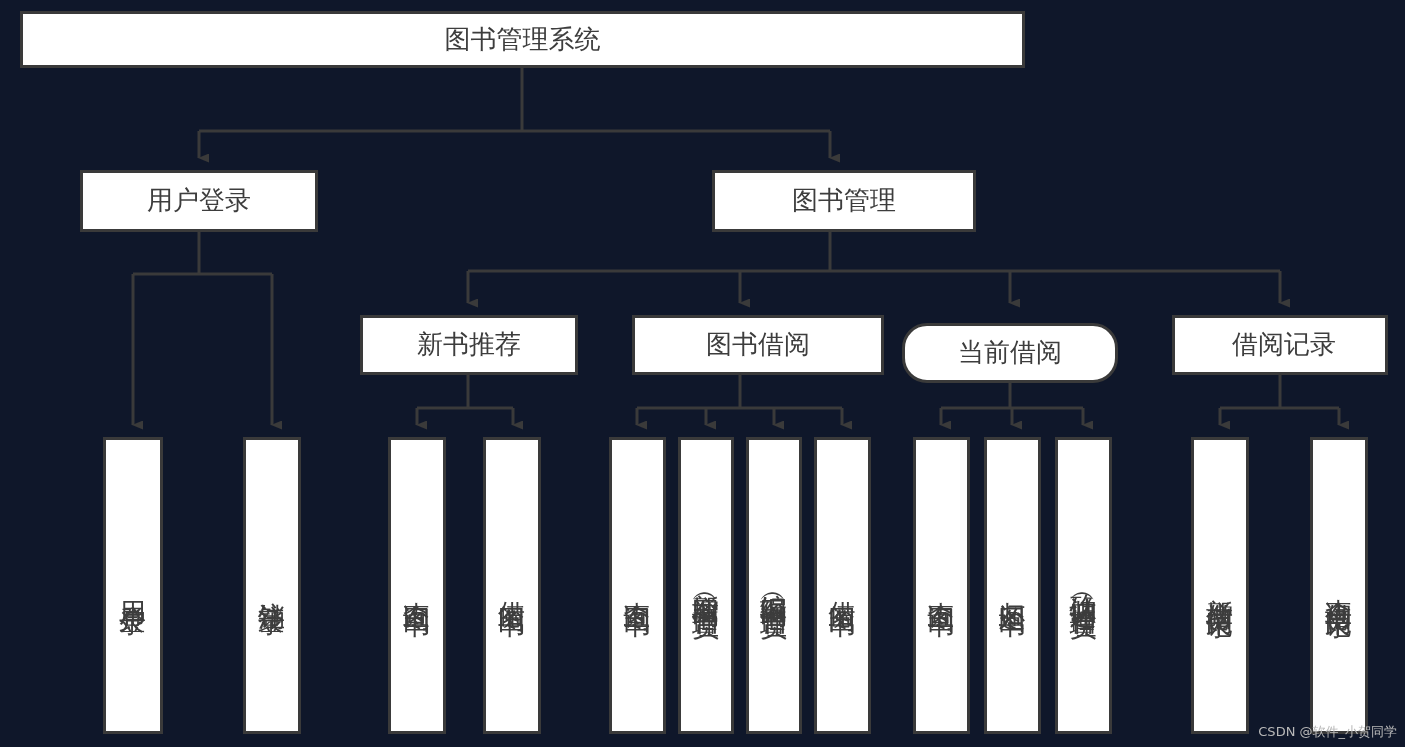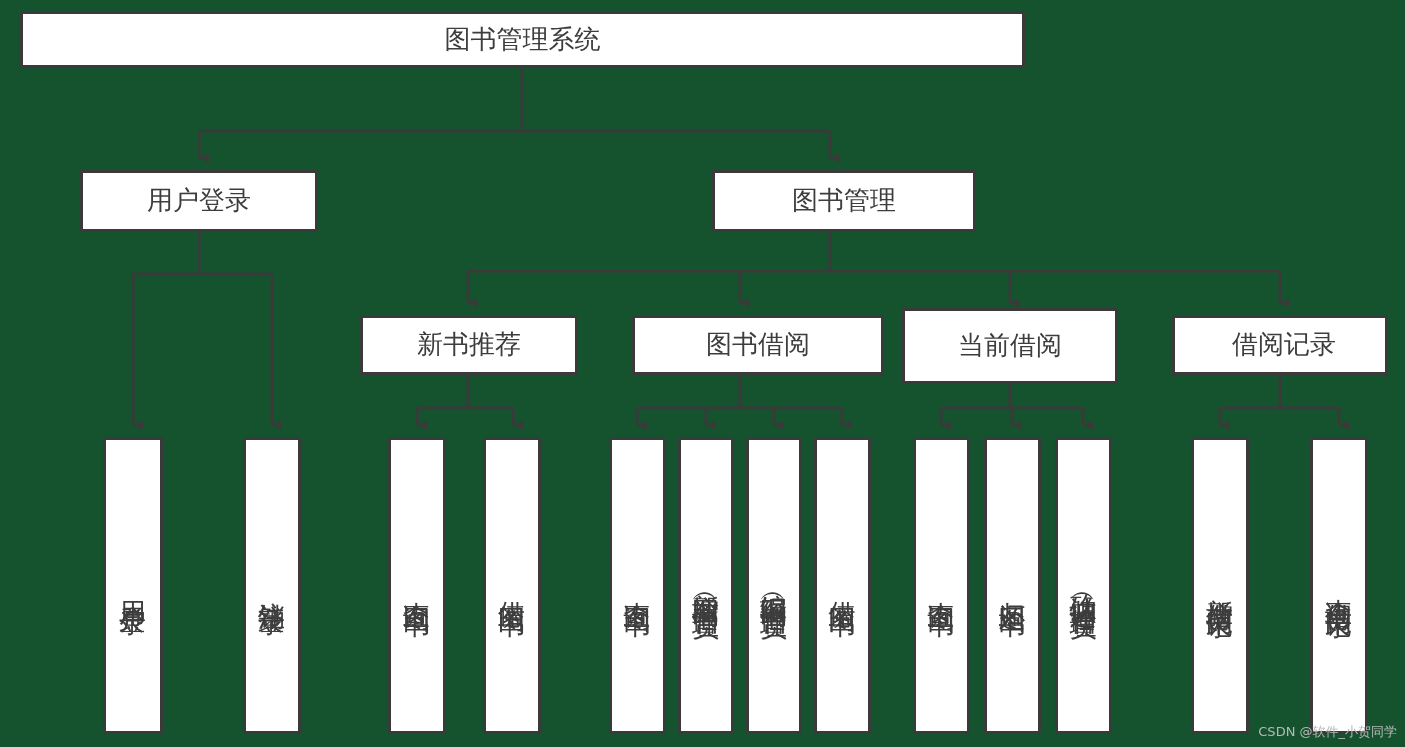--- a/index.html
+++ b/index.html
@@ -10,21 +10,21 @@
   body {
     width: 1405px;
     height: 747px;
     font-family: "DejaVu Sans", "Liberation Sans", sans-serif;
     overflow: hidden;
   }
   #diagram-root {
     position: relative;
     width: 1405px;
     height: 747px;
-    background: #14532d;
+    background: #0f172a;
   }
   svg.diagram-canvas {
     position: absolute;
     left: 0;
     top: 0;
     width: 1405px;
     height: 747px;
   }
   .node-box {
     position: absolute;
@@ -132,21 +132,21 @@
   <div class="node-box horiz-node" style="left:712px; top:170px; width:264px; height:62px;">
     <span class="node-label">图书管理</span>
   </div>
 
   <div class="node-box horiz-node" style="left:360px; top:315px; width:218px; height:60px;">
     <span class="node-label">新书推荐</span>
   </div>
   <div class="node-box horiz-node" style="left:632px; top:315px; width:252px; height:60px;">
     <span class="node-label">图书借阅</span>
   </div>
-  <div class="node-box horiz-node" style="left:902px; top:308px; width:216px; height:76px;">
+  <div class="node-box horiz-node" style="left:902px; top:323px; width:216px; height:60px;border-radius:25px;">
     <span class="node-label">当前借阅</span>
   </div>
   <div class="node-box horiz-node" style="left:1172px; top:315px; width:216px; height:60px;padding-left:8px;">
     <span class="node-label">借阅记录</span>
   </div>
 
   <div class="node-box vert-node" style="left:103px; top:437px; width:60px; height:297px;">
     <span class="node-label">用户登录</span>
   </div>
   <div class="node-box vert-node" style="left:243px; top:437px; width:58px; height:297px;">

